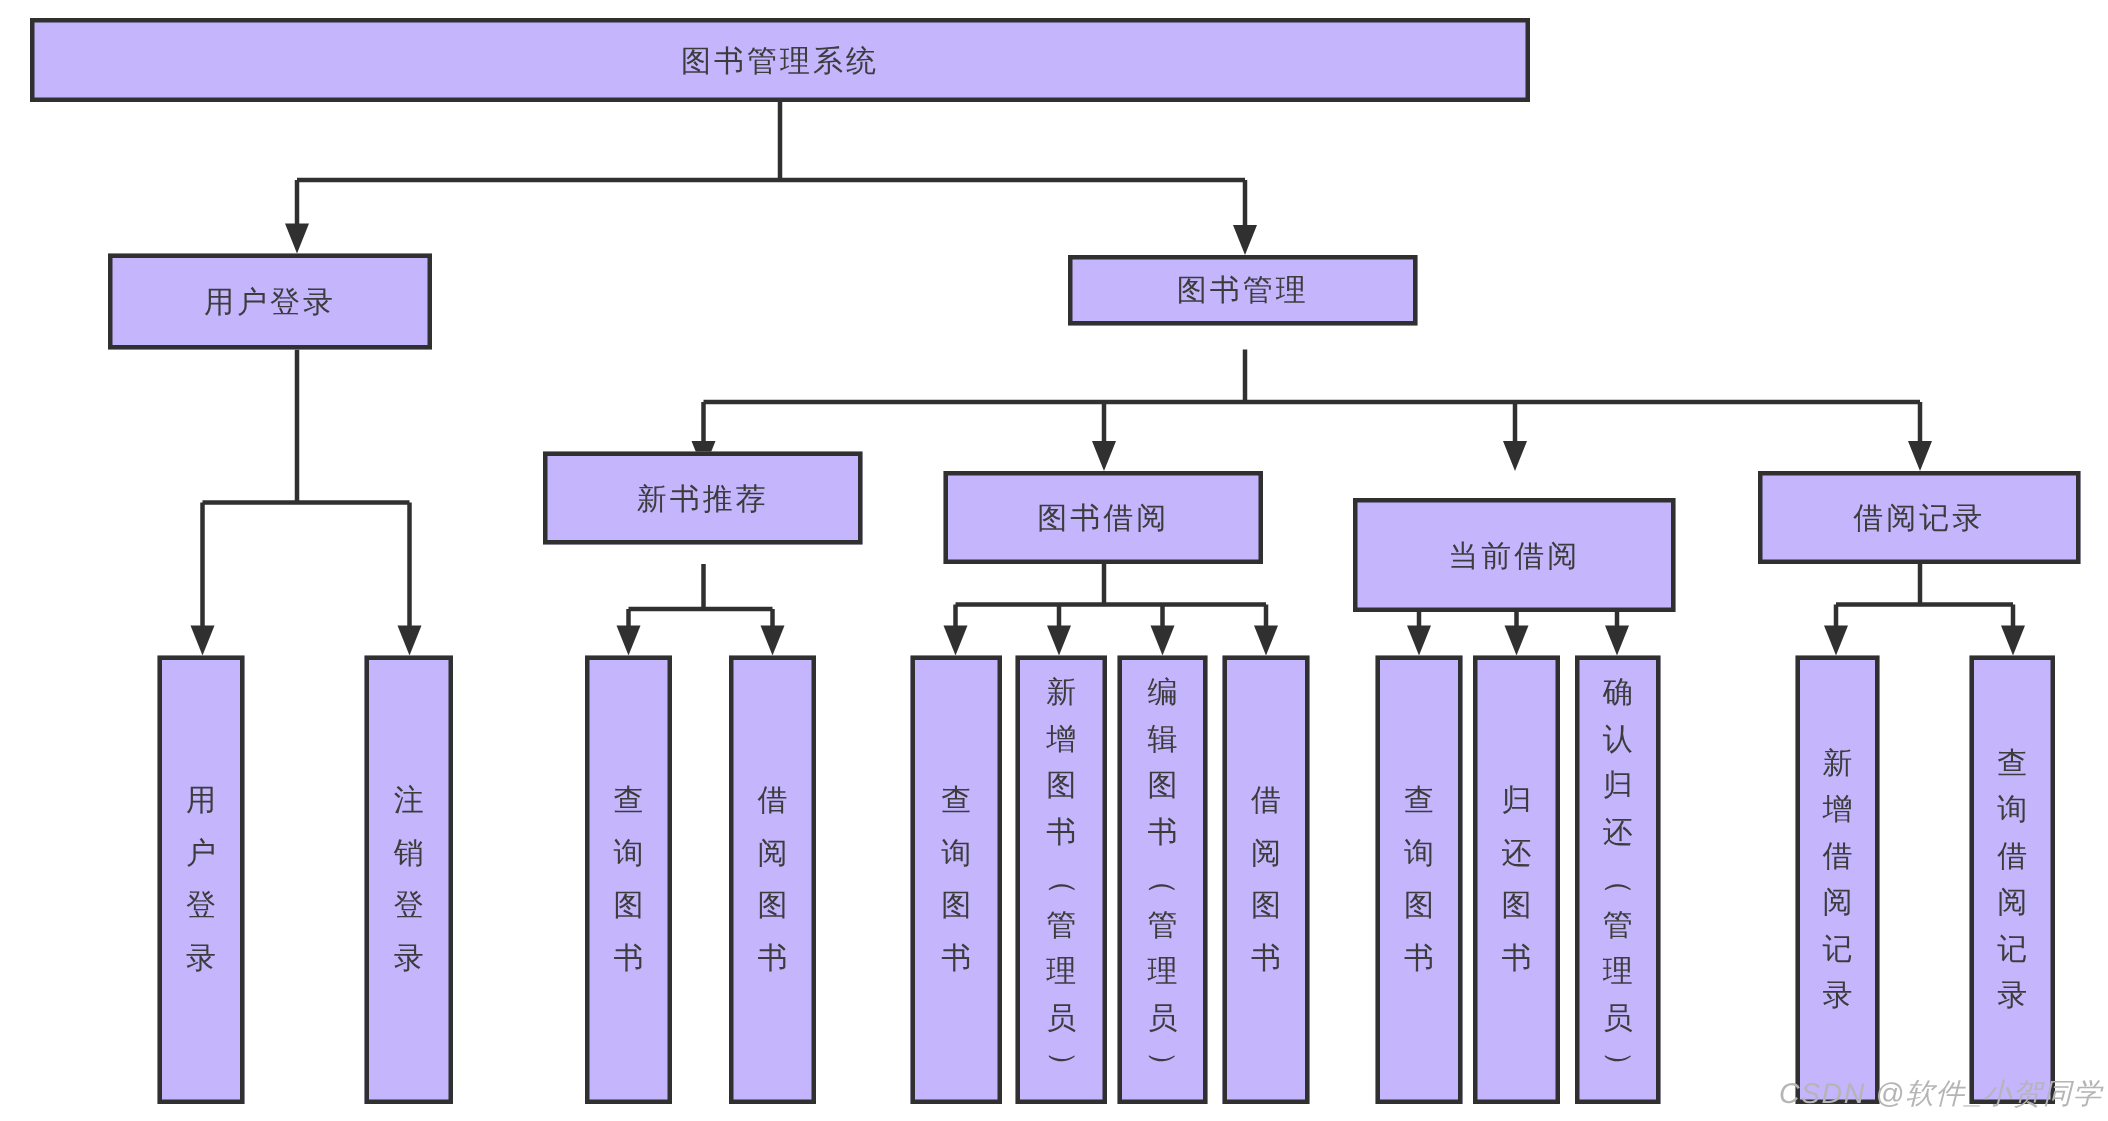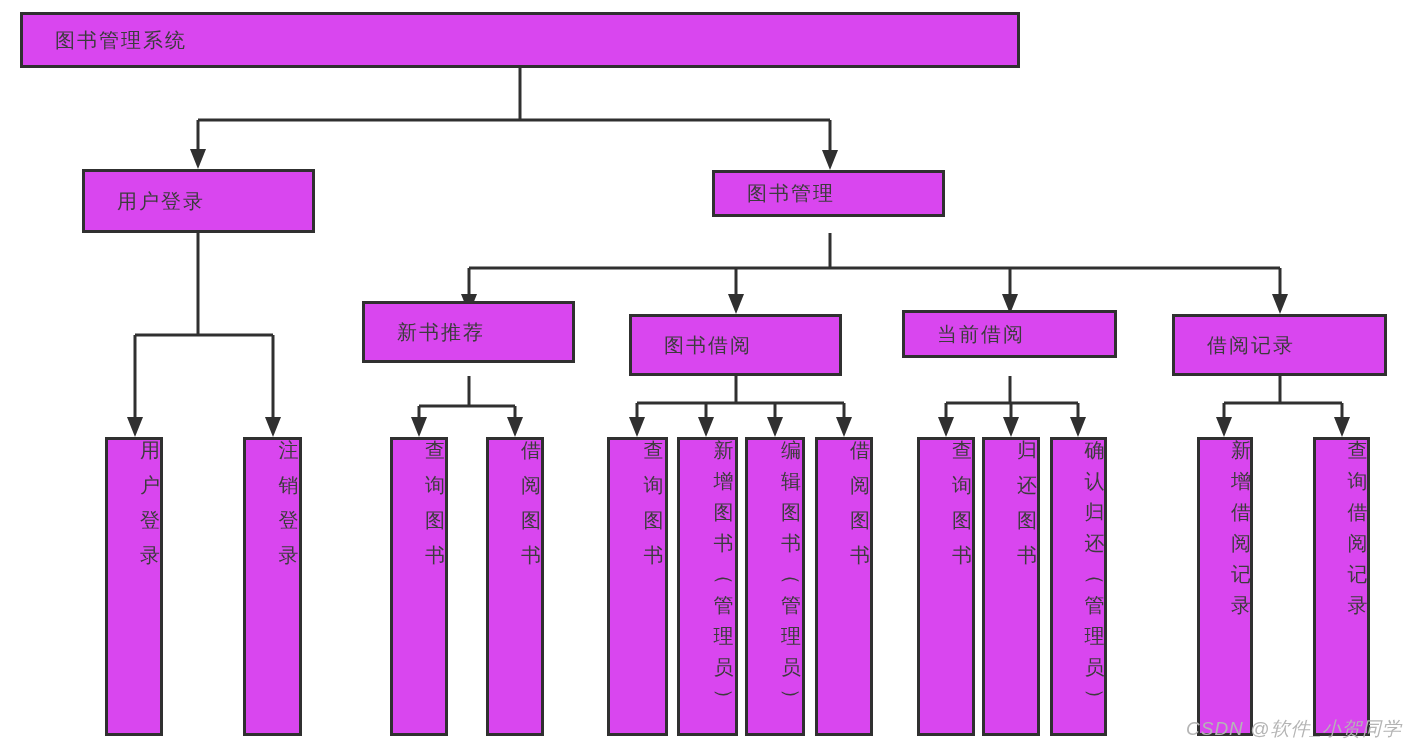--- a/index.html
+++ b/index.html
@@ -12,26 +12,26 @@
     position:relative;
     width:1405px;height:747px;
     background:#ffffff;
     overflow:hidden;
   }
   #connectors{position:absolute;left:0;top:0;z-index:1;}
   .node{
     position:absolute;
     box-sizing:border-box;
     border:3px solid var(--line);
-    background:#d946ef;
+    background:#c4b5fd;
     color:var(--text);
     z-index:2;
     display:flex;
     align-items:center;
-    padding-left:32px;
+    justify-content:center;
   }
   .hbox{
     font-size:20px;
     letter-spacing:2px;
     white-space:nowrap;
   }
   .leaf{
     top:437px;height:299px;
     flex-direction:column;
   }
@@ -111,37 +111,37 @@
       <line x1="1224" y1="403" x2="1224" y2="421" stroke="#303030" stroke-width="3"></line>
       <polygon points="1216,417 1232,417 1224,437" fill="#303030"></polygon>
       <line x1="1342" y1="403" x2="1342" y2="421" stroke="#303030" stroke-width="3"></line>
       <polygon points="1334,417 1350,417 1342,437" fill="#303030"></polygon>
     </svg>
 
   <div class="node hbox" style="left:20px;top:12px;width:1000px;height:56px">
     <span>图书管理系统</span>
   </div>
 
-  <div class="node hbox" style="left:82px;top:169px;width:233px;height:64px">
+  <div class="node hbox" style="left:72px;top:169px;width:216px;height:64px">
     <span>用户登录</span>
   </div>
 
   <div class="node hbox" style="left:712px;top:170px;width:233px;height:47px">
     <span>图书管理</span>
   </div>
 
   <div class="node hbox" style="left:362px;top:301px;width:213px;height:62px">
     <span>新书推荐</span>
   </div>
 
   <div class="node hbox" style="left:629px;top:314px;width:213px;height:62px">
     <span>图书借阅</span>
   </div>
 
-  <div class="node hbox" style="left:902px;top:310px;width:215px;height:48px">
+  <div class="node hbox" style="left:902px;top:332px;width:215px;height:76px">
     <span>当前借阅</span>
   </div>
 
   <div class="node hbox" style="left:1172px;top:314px;width:215px;height:62px">
     <span>借阅记录</span>
   </div>
 
   <div id="watermark" style="color: rgb(181, 181, 181);">CSDN @软件_小贺同学</div>
 <div class="node leaf" style="left: 105px; width: 58px; gap: 14px;">
       <span class="vchar">用</span>

